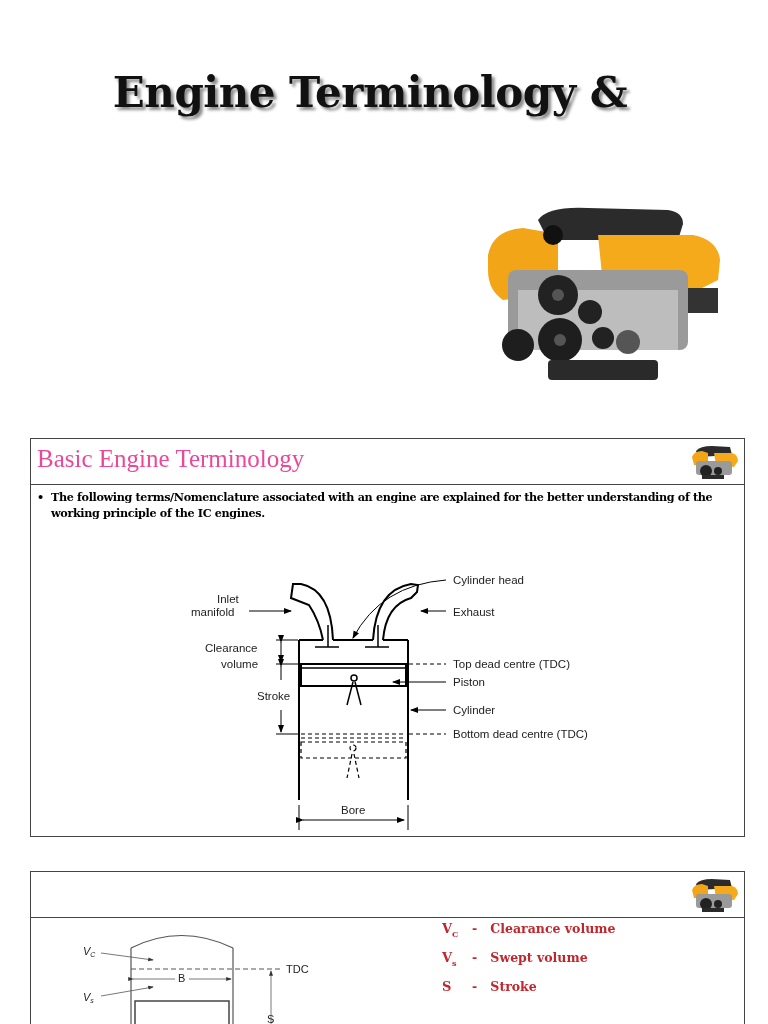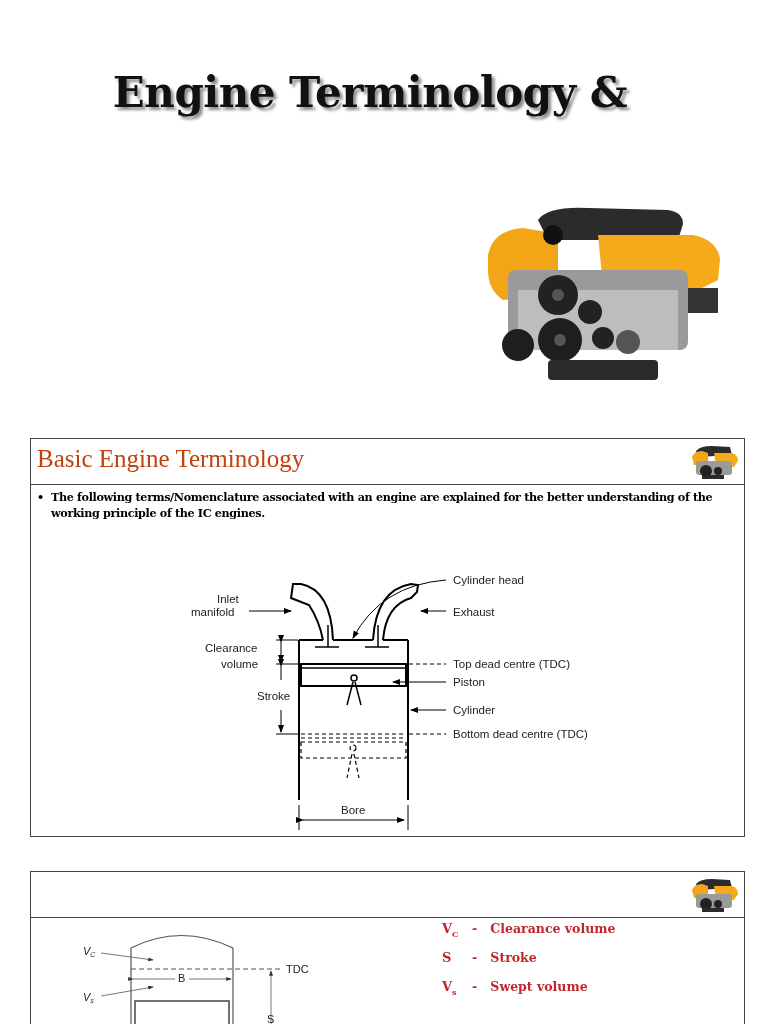--- a/index.html
+++ b/index.html
@@ -20,21 +20,21 @@
 
   .slide {
     position: absolute; left: 30px; width: 713px;
     border: 1px solid #444; background: #fff;
   }
   .slide-header {
     height: 45px; border-bottom: 1px solid #444; position: relative;
   }
   .slide-title {
     position: absolute; left: 6px; top: 6px;
-    font-family: "Liberation Serif", serif; font-size: 25px; color: #c2410c;
+    font-family: "Liberation Serif", serif; font-size: 25px; color: #ec4899;
   }
   .slide-icon { position: absolute; right: 4px; top: 4px; width: 52px; height: 38px; }
   .slide-body { position: relative; }
   .bullet {
     position: absolute; left: 6px; top: 4px; width: 690px;
     font-family: "DejaVu Serif", serif; font-weight: bold; font-size: 11.2px; line-height: 16px;
     letter-spacing: -0.35px;
   }
   .bullet .dot { position: absolute; left: 0; top: 0; }
   .bullet .txt { display: block; padding-left: 14px; }
@@ -206,22 +206,22 @@
         <text x="12" y="78" font-style="italic"><tspan>V</tspan><tspan font-size="7" dy="2">s</tspan></text>
       </g>
     </svg>
 
     <div class="legend">
       <div class="legend-row">
         <span class="sym"><span>V</span><sub>C</sub></span><span class="dash">-</span>
         <span>Clearance volume</span>
       </div>
       <div class="legend-row">
+        <span class="sym"><span>V</span><sub>s</sub></span><span class="dash">-</span>
+        <span>Swept volume</span>
+      </div>
+      <div class="legend-row">
         <span class="sym"><span>S</span></span><span class="dash">-</span>
         <span>Stroke</span>
       </div>
-      <div class="legend-row">
-        <span class="sym"><span>V</span><sub>s</sub></span><span class="dash">-</span>
-        <span>Swept volume</span>
-      </div>
     </div>
   </div>
 </div>
 
 </body></html>

